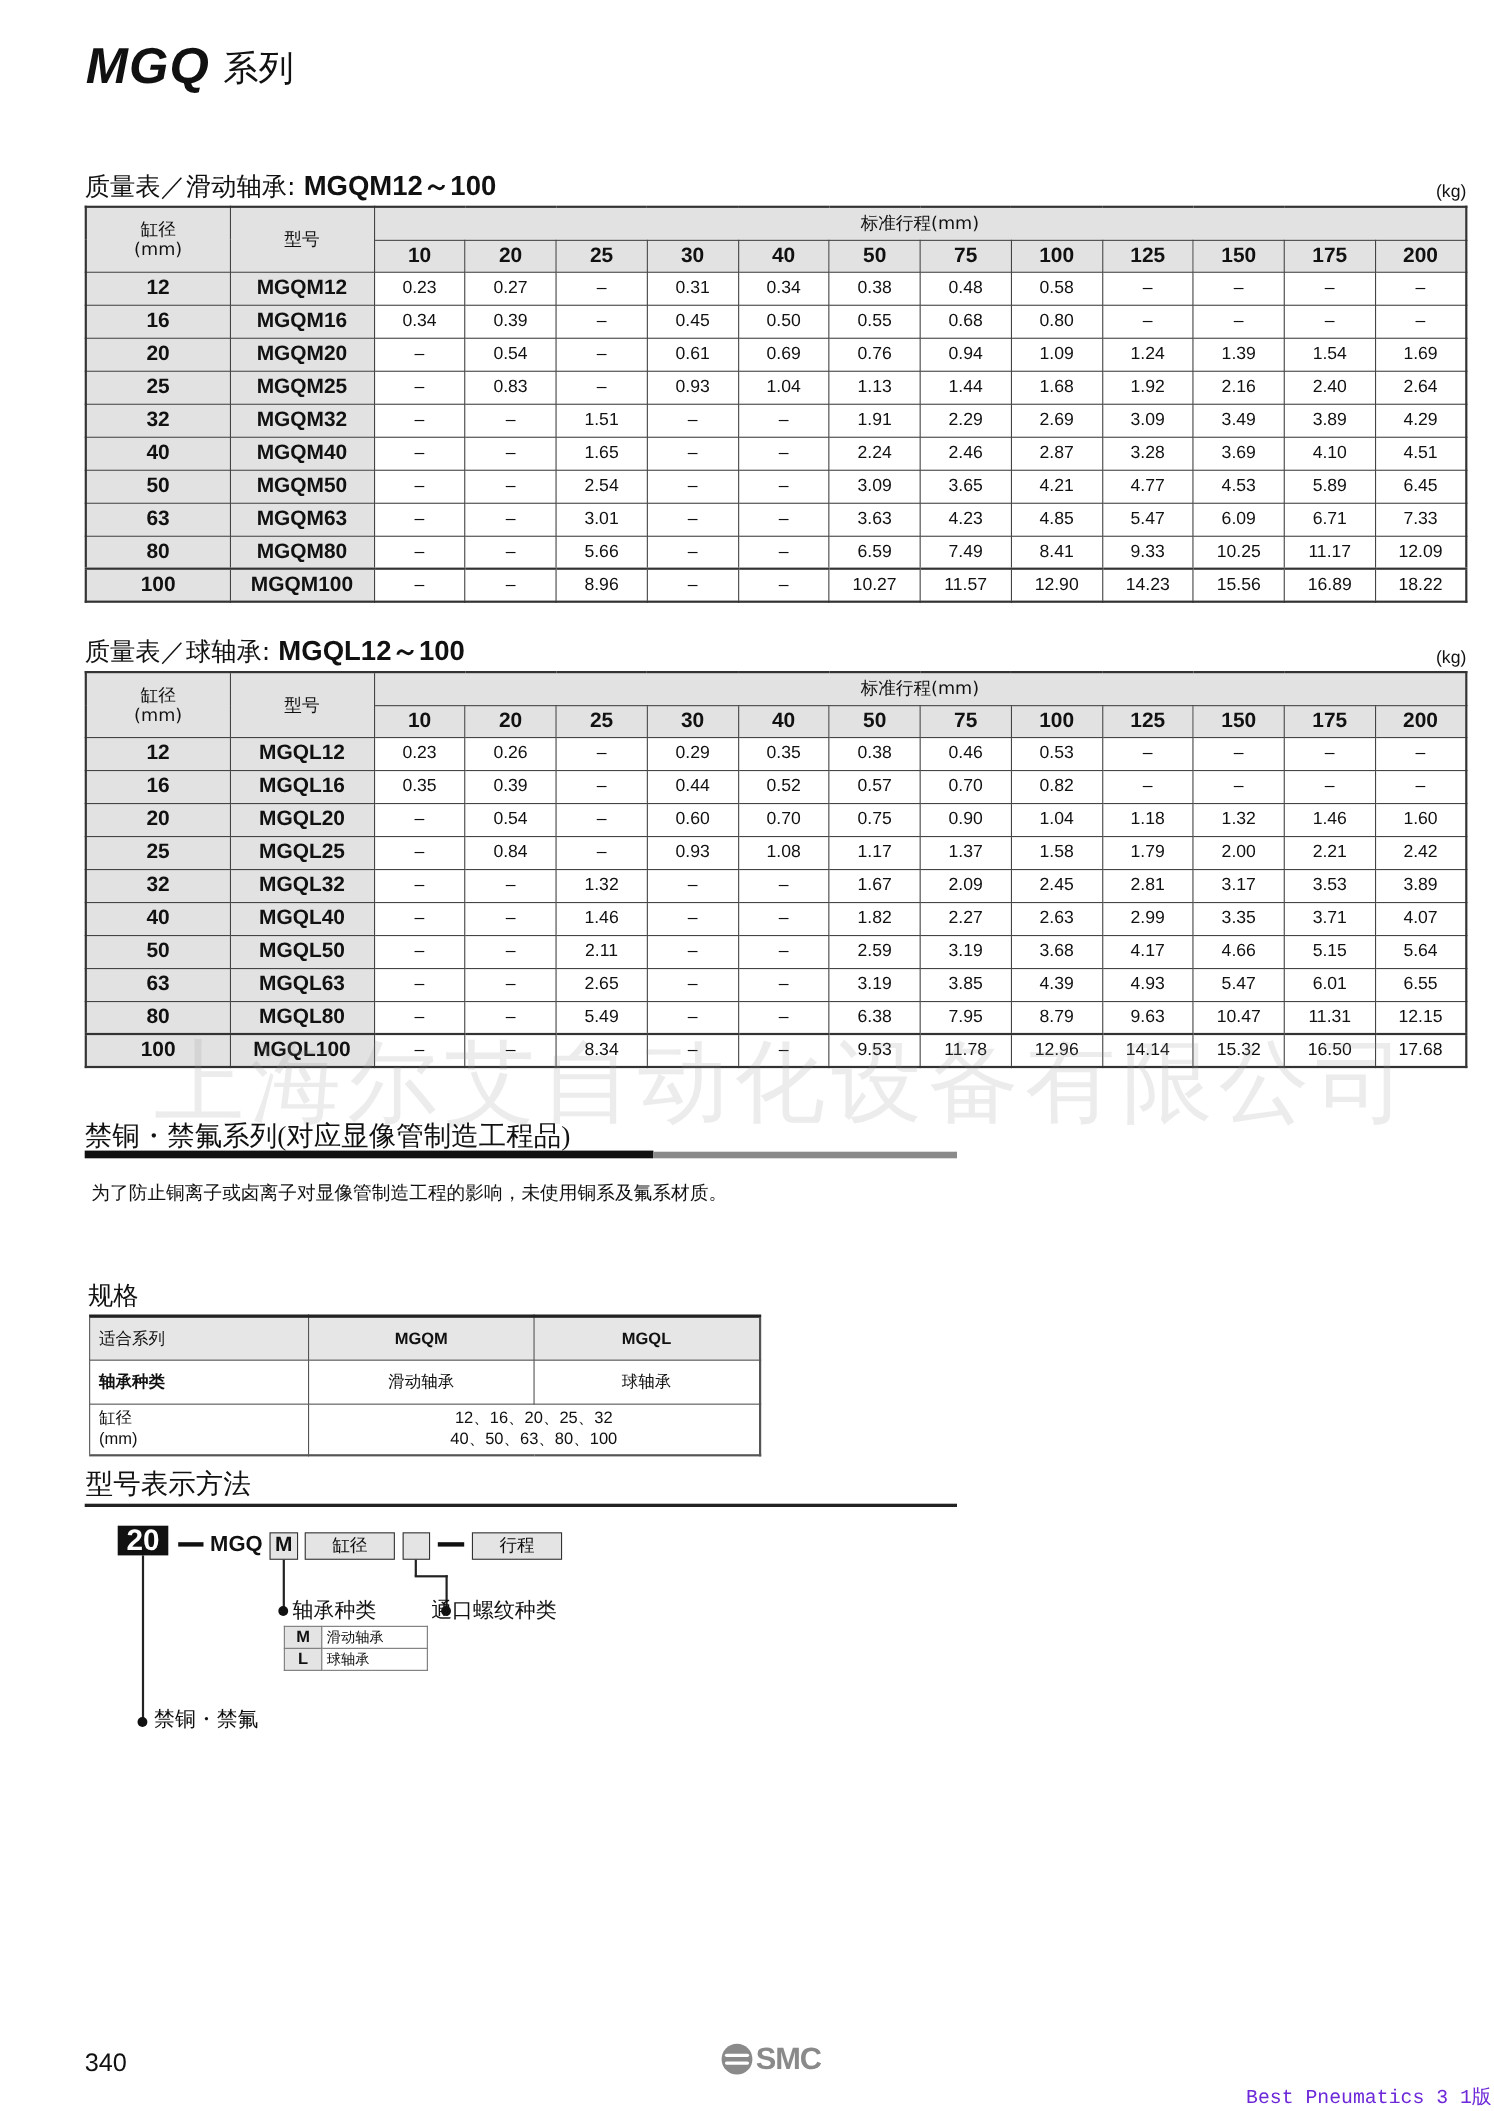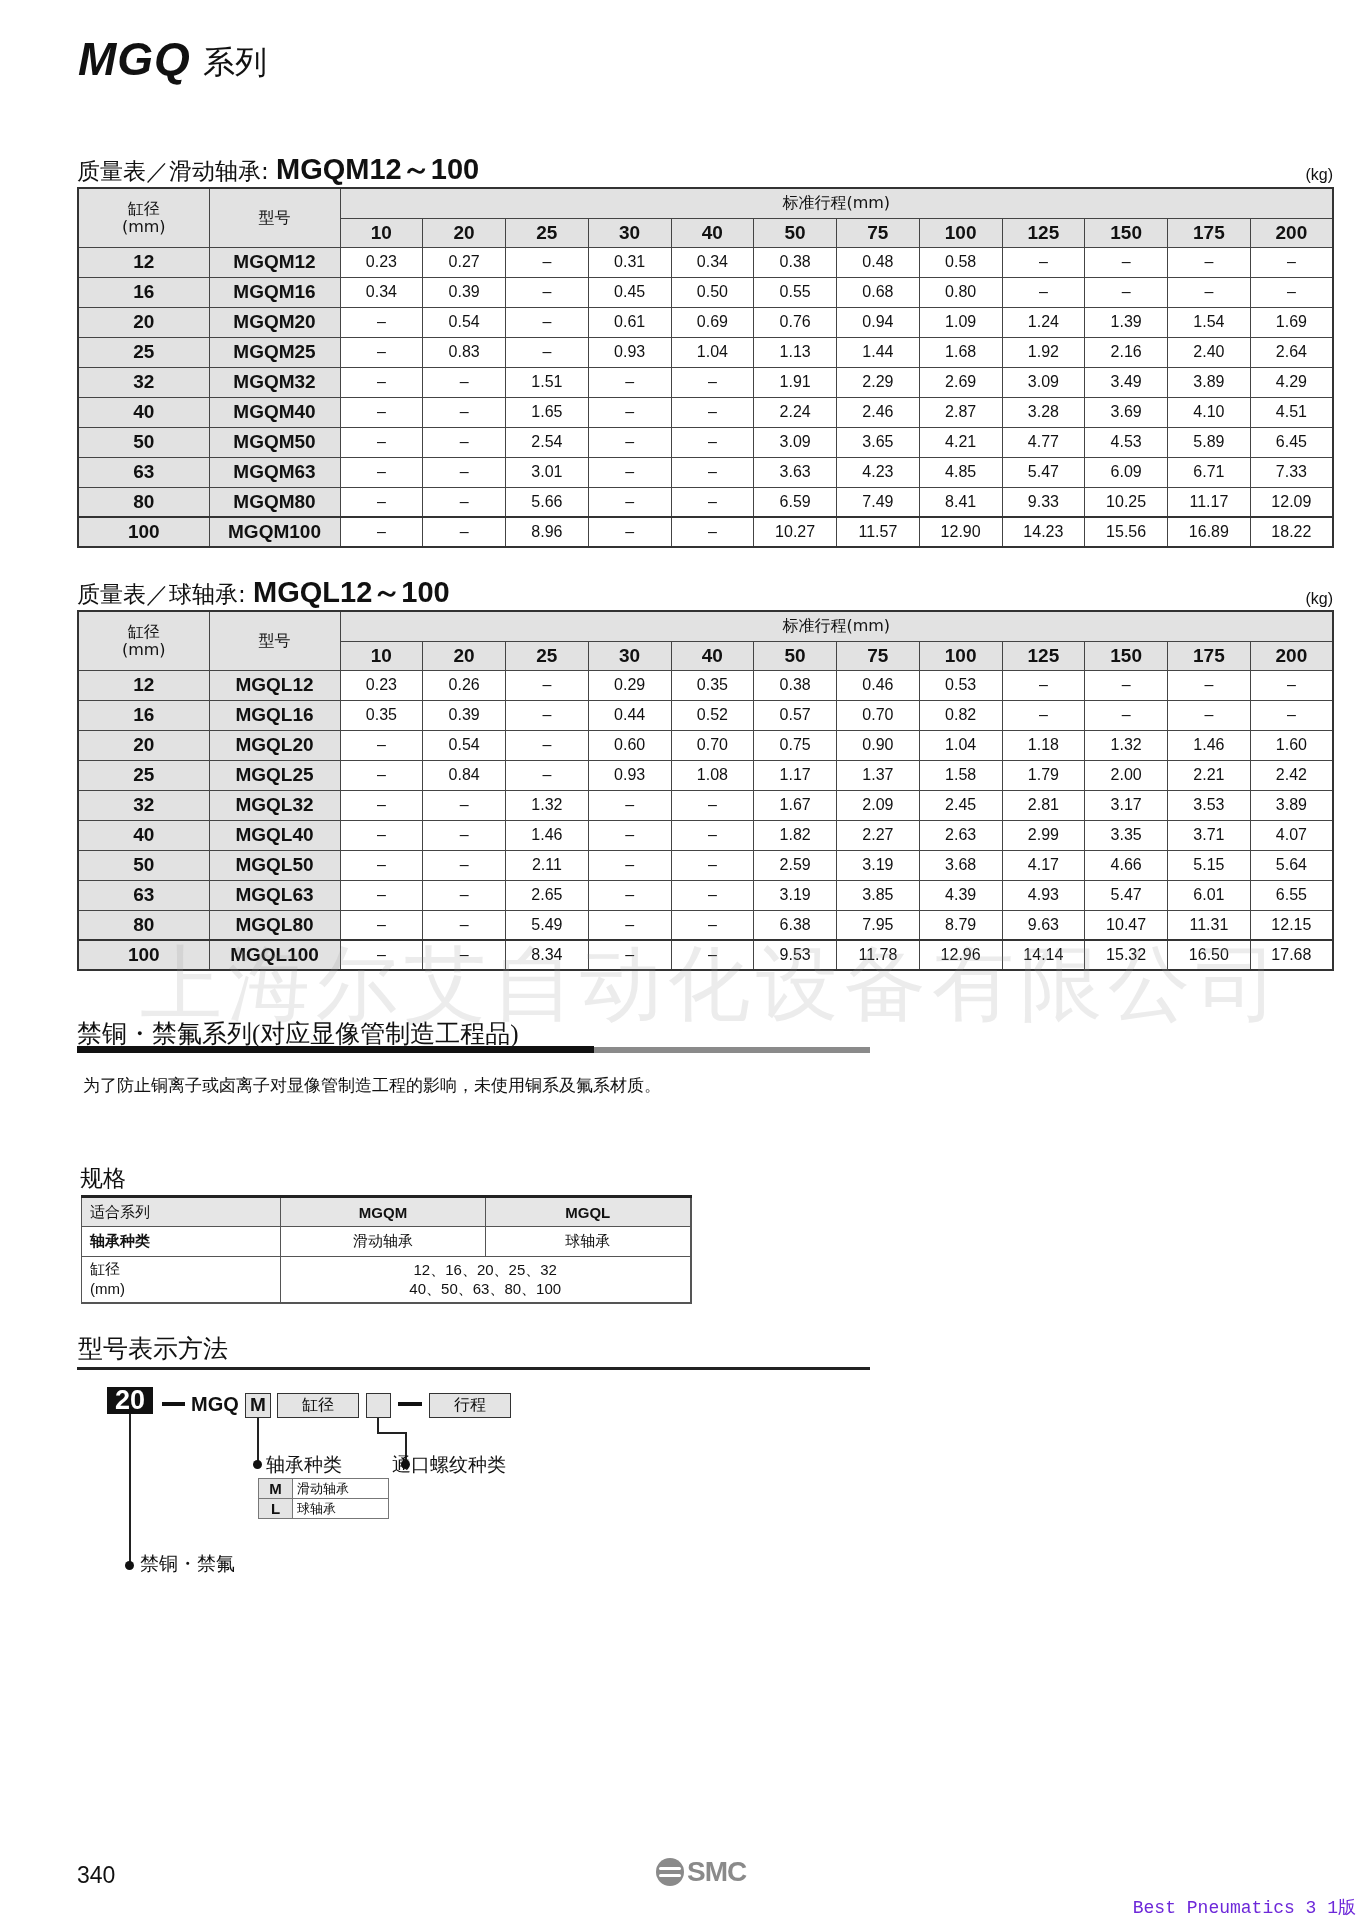--- a/index.html
+++ b/index.html
@@ -5,42 +5,42 @@
   * { box-sizing: border-box; margin: 0; padding: 0; }
   html, body { width: 1358px; height: 1919px; background: #ffffff; overflow: hidden; }
   body { position: relative; font-family: "Liberation Sans", "DejaVu Sans", sans-serif; color: #111; }
   .abs { position: absolute; }
 
   .page-title { left: 78px; top: 30px; height: 52px; display: flex; align-items: flex-end; }
   .page-title .brand { font-size: 46px; font-weight: bold; font-style: italic; letter-spacing: 1px; line-height: 46px; }
   .page-title .series { font-family: "DejaVu Sans", sans-serif; font-size: 32px; margin-left: 12px; line-height: 40px; }
 
   .tbl-title { font-size: 23px; line-height: 28px; font-family: "DejaVu Sans", sans-serif; white-space: nowrap; }
-  .tbl-title .model { font-family: "Liberation Sans", sans-serif; font-weight: bold; font-size: 29px; }
+  .tbl-title .model { font-family: "Liberation Sans", sans-serif; font-weight: bold; font-size: 25px; }
   .unit { font-size: 16px; line-height: 18px; }
 
   table.mass { position: absolute; border-collapse: collapse; table-layout: fixed; border: 2px solid #333; }
   table.mass td, table.mass th { border: 1px solid #444; text-align: center; padding: 0; overflow: hidden; white-space: nowrap; }
   table.mass th { background: #e2e2e2; font-weight: bold; font-size: 19px; height: 29px; }
   table.mass th.group { font-weight: normal; font-size: 16px; font-family: "DejaVu Sans", sans-serif; height: 30px; }
   table.mass th.stub { font-weight: normal; font-size: 16px; line-height: 18px; font-family: "DejaVu Sans", sans-serif; }
   table.mass td { font-size: 16px; height: 30px; background: #fff; }
   table.mass td.bore, table.mass td.model { background: #e2e2e2; font-weight: bold; font-size: 19px; }
   table.mass tr.last td { border-top: 2px solid #333; }
 
   .sec-head { left: 77px; top: 1018px; font-family: Liberation Serif, serif; font-size: 25px; line-height: 32px; white-space: nowrap; }
   .sec-bar-black { left: 77px; top: 1046px; width: 517px; height: 7px; background: #111; }
   .sec-bar-grey { left: 594px; top: 1047px; width: 276px; height: 6px; background: #8a8a8a; }
   .sec-text { left: 83px; top: 1073px; font-family: "DejaVu Sans", sans-serif; font-size: 17px; line-height: 24px; white-space: nowrap; }
 
   .watermark { left: 140px; top: 930px; font-family: "DejaVu Sans", sans-serif; font-size: 82px; letter-spacing: 6px; color: rgba(150,150,150,0.18); white-space: nowrap; pointer-events: none; }
 
   .spec-title { left: 80px; top: 1163px; font-family: "DejaVu Sans", sans-serif; font-size: 23px; line-height: 30px; }
   table.spec { position: absolute; left: 81px; top: 1195px; width: 609px; border-collapse: collapse; table-layout: fixed; border-top: 3px solid #222; border-bottom: 2px solid #555; border-left: 1px solid #555; border-right: 2px solid #555; }
-  table.spec td { border: 1px solid #555; font-size: 15px; font-family: "DejaVu Sans", sans-serif; padding: 0 8px; height: 30px; }
+  table.spec td { border: 1px solid #555; font-size: 15px; font-family: "DejaVu Sans", sans-serif; padding: 0 8px; height: 40px; }
   table.spec tr.head td { background: #e6e6e6; }
   table.spec td.c { text-align: center; }
   table.spec td.b { font-weight: bold; font-family: "Liberation Sans", sans-serif; font-size: 15px; }
   table.spec td.lbl-b { font-weight: bold; }
   table.spec tr.bore td { height: 46px; line-height: 19px; }
 
   .how-title { left: 78px; top: 1333px; font-family: "DejaVu Sans", sans-serif; font-size: 25px; line-height: 32px; }
   .how-rule { left: 77px; top: 1367px; width: 793px; height: 3px; background: #222; }
 
   .code-box-20 { left: 107px; top: 1387px; width: 46px; height: 27px; background: #111; color: #fff; font-weight: bold; font-size: 27px; line-height: 27px; text-align: center; }

